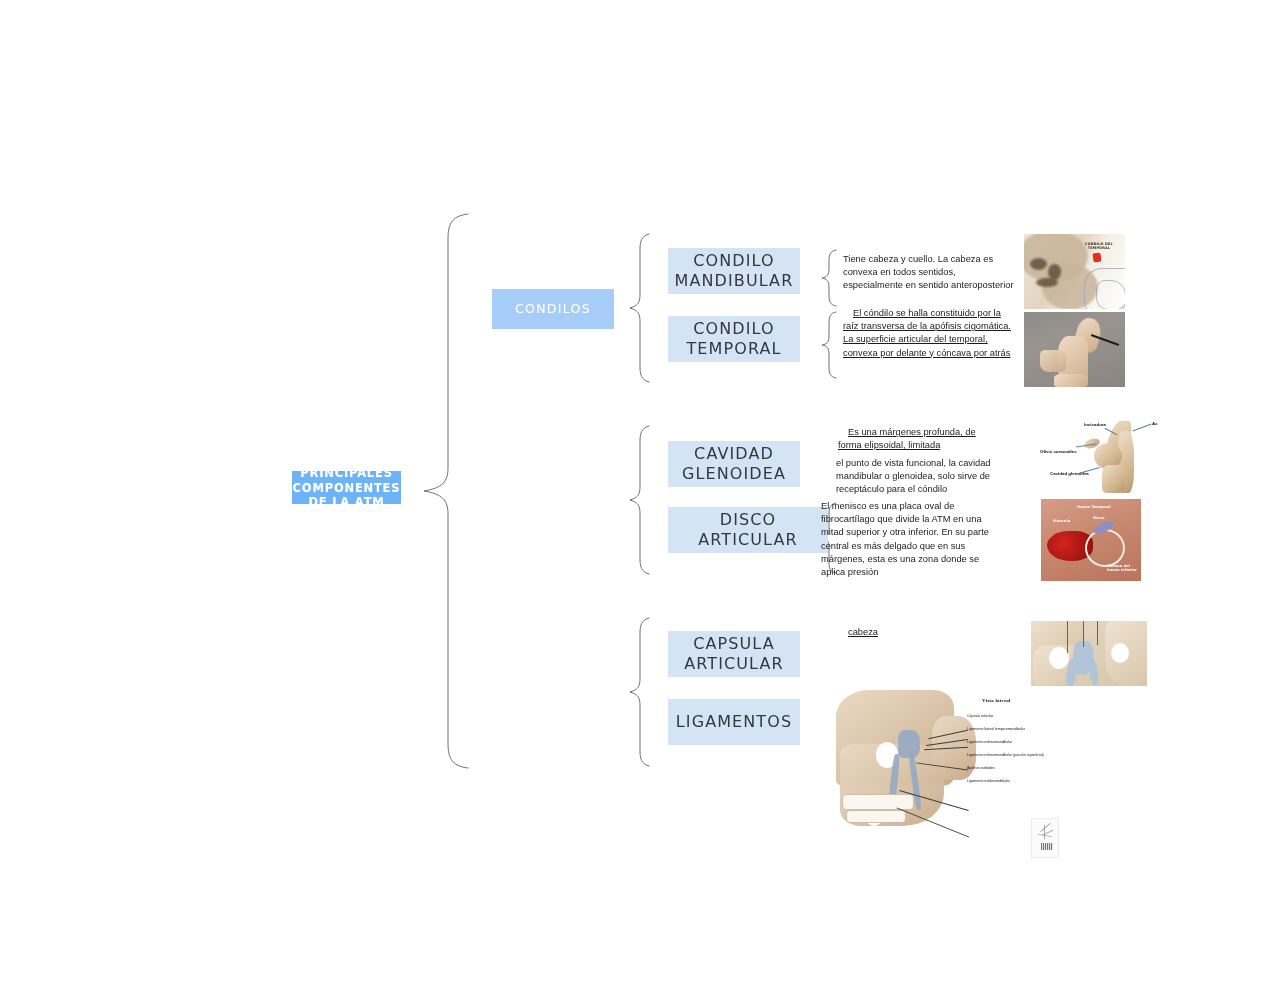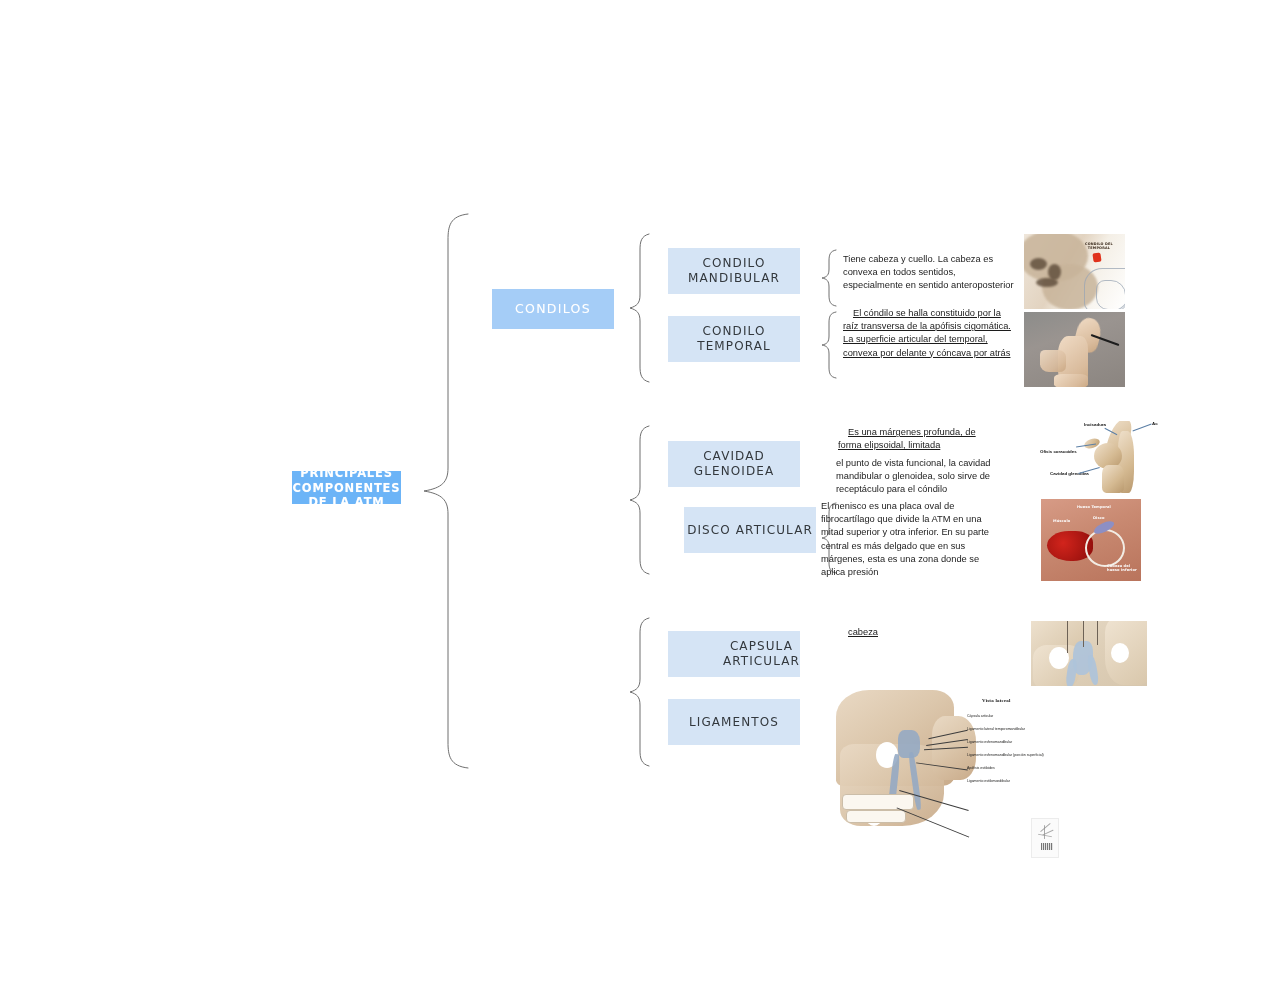--- a/index.html
+++ b/index.html
@@ -38,21 +38,21 @@
   .node-branch {
     background: #a5cdf7;
     color: #ffffff;
     font-size: 12.5px;
     letter-spacing: 1.3px;
     text-shadow: 0 0 1px rgba(255,255,255,.3);
   }
   .node-leaf {
     background: #d5e4f5;
     color: #33383d;
-    font-size: 12px;
+    font-size: 16px;
     letter-spacing: 1.1px;
   }
 
   
   .desc {
     position: absolute;
     font-size: 9.3px;
     line-height: 1.42;
     color: #1c1c1c;
     font-family: "Liberation Sans", sans-serif;
@@ -229,25 +229,25 @@
   <div class="node node-leaf" style="left:668px; top:316px; width:132px; height:46px;">
     <span>CONDILO
 TEMPORAL</span>
   </div>
 
   <div class="node node-leaf" style="left:668px; top:441px; width:132px; height:46px;">
     <span>CAVIDAD
 GLENOIDEA</span>
   </div>
 
-  <div class="node node-leaf" style="left:684px; top:507px; width:132px; height:46px;">
+  <div class="node node-leaf" style="left:668px; top:507px; width:160px; height:46px;">
     <span>DISCO ARTICULAR</span>
   </div>
 
-  <div class="node node-leaf" style="left:668px; top:631px; width:132px; height:46px;justify-content:flex-end;">
+  <div class="node node-leaf" style="left:668px; top:631px; width:132px; height:46px;">
     <span>CAPSULA
 ARTICULAR</span>
   </div>
 
   <div class="node node-leaf" style="left:668px; top:699px; width:132px; height:46px;">
     <span>LIGAMENTOS</span>
   </div>
 
   <div class="desc" style="left:843px; top:253px; width:172px;">Tiene cabeza y cuello. La cabeza es convexa en todos sentidos, especialmente en sentido anteroposterior</div>
 

